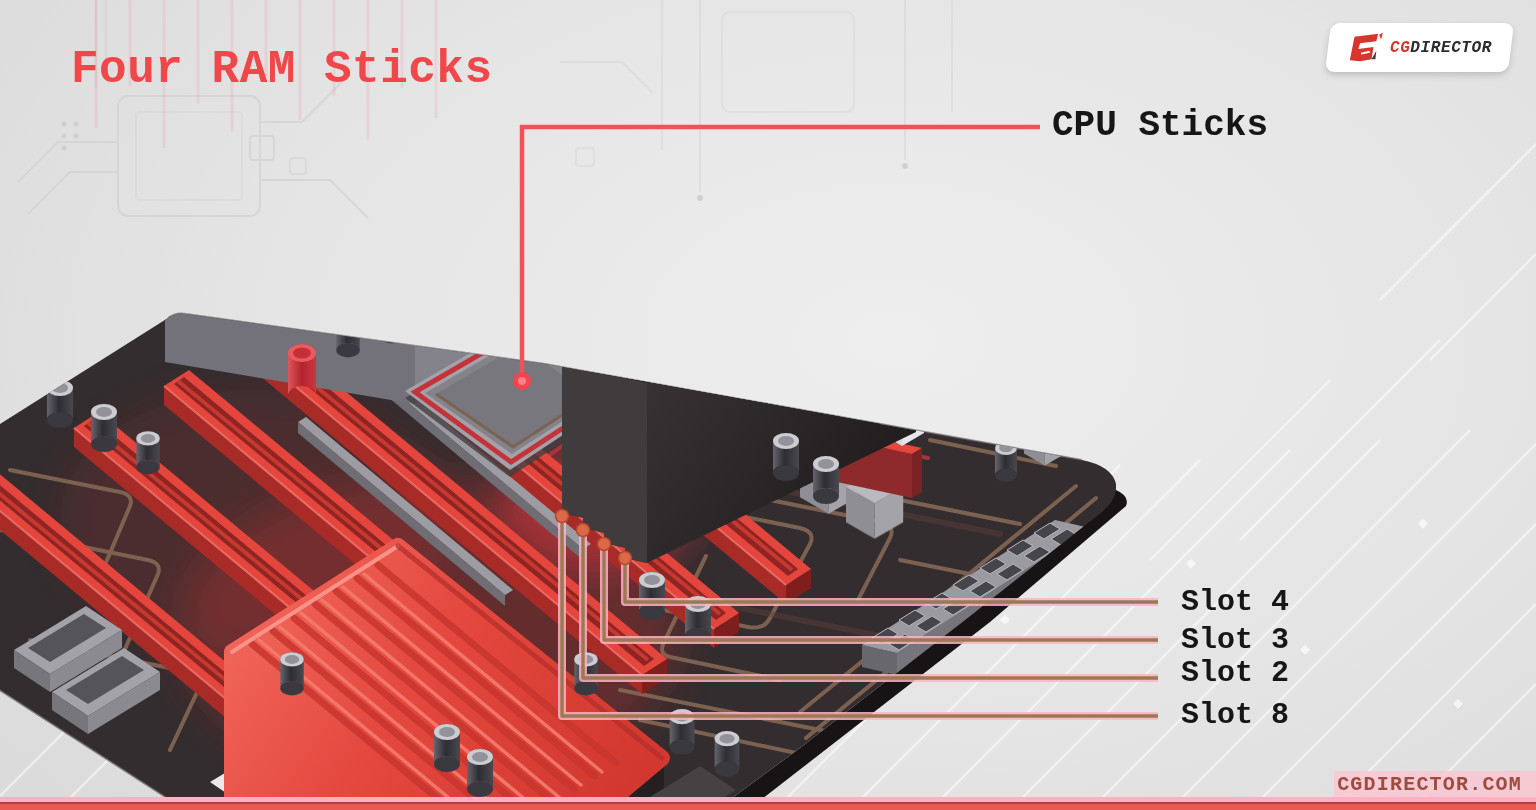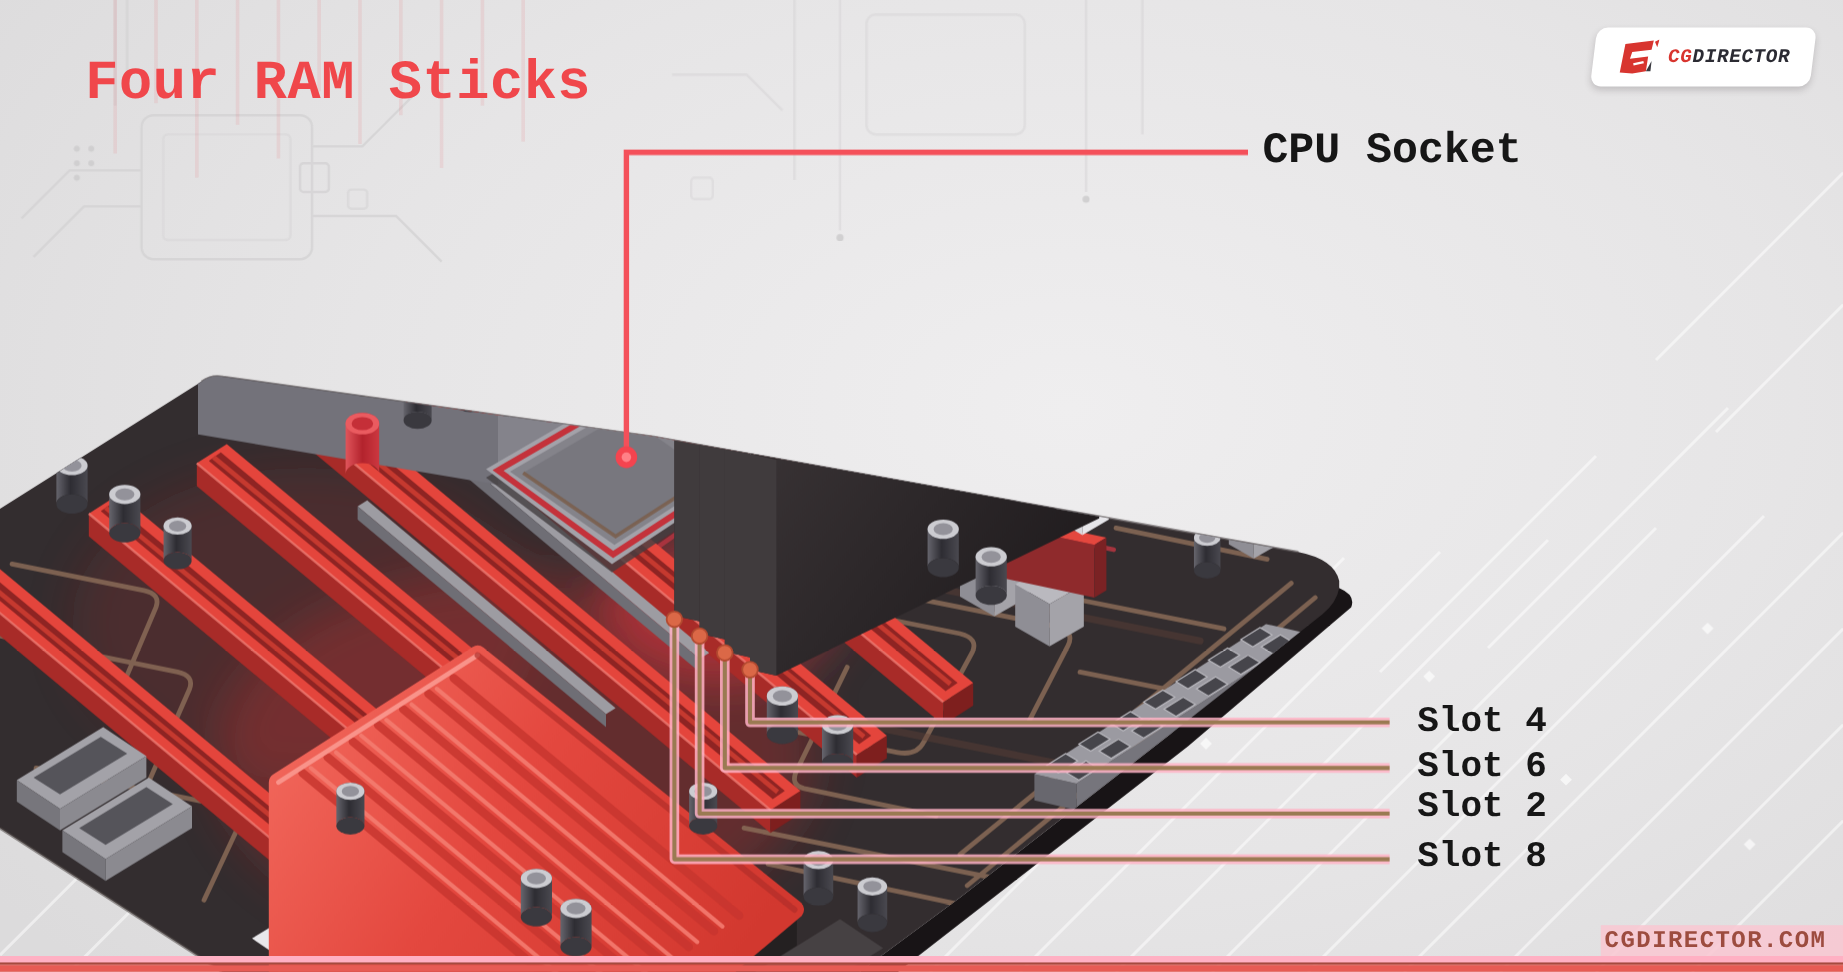--- a/index.html
+++ b/index.html
@@ -450,23 +450,23 @@
     <g>
       <path d="M 522,380 V 127 H 1040" fill="none" stroke="#f4505a" stroke-width="4.5"></path>
       <circle cx="522" cy="381" r="9" fill="#f4444f"></circle>
       <circle cx="522" cy="381" r="4" fill="#ff8087"></circle>
     </g>
   </g>
 </svg>
 
 <div class="page-title">Four RAM Sticks</div>
 
-<div class="anno cpu-label">CPU Socket</div>
+<div class="anno cpu-label">CPU Sticks</div>
 <div class="anno slot-label slot-4">Slot 4</div>
-<div class="anno slot-label slot-3">Slot 6</div>
+<div class="anno slot-label slot-3">Slot 3</div>
 <div class="anno slot-label slot-2">Slot 2</div>
 <div class="anno slot-label slot-1">Slot 8</div>
 
 <div class="logo-card">
   <div class="logo-inner">
     <svg width="36" height="32" viewBox="0 0 38 32">
       <path d="M 3,29 L 8,4 L 33,1 L 31,9 L 14,11 L 12,17 L 28,15 L 26,28 L 14,30 Z" fill="#d8352f"></path>
       <polygon points="26,28 31,19 30,28" fill="#3a3a40"></polygon>
       <polygon points="34,2 38,0 36,7" fill="#d8352f"></polygon>
       <line x1="15" y1="22" x2="24" y2="20" stroke="#ffffff" stroke-width="2"></line>

